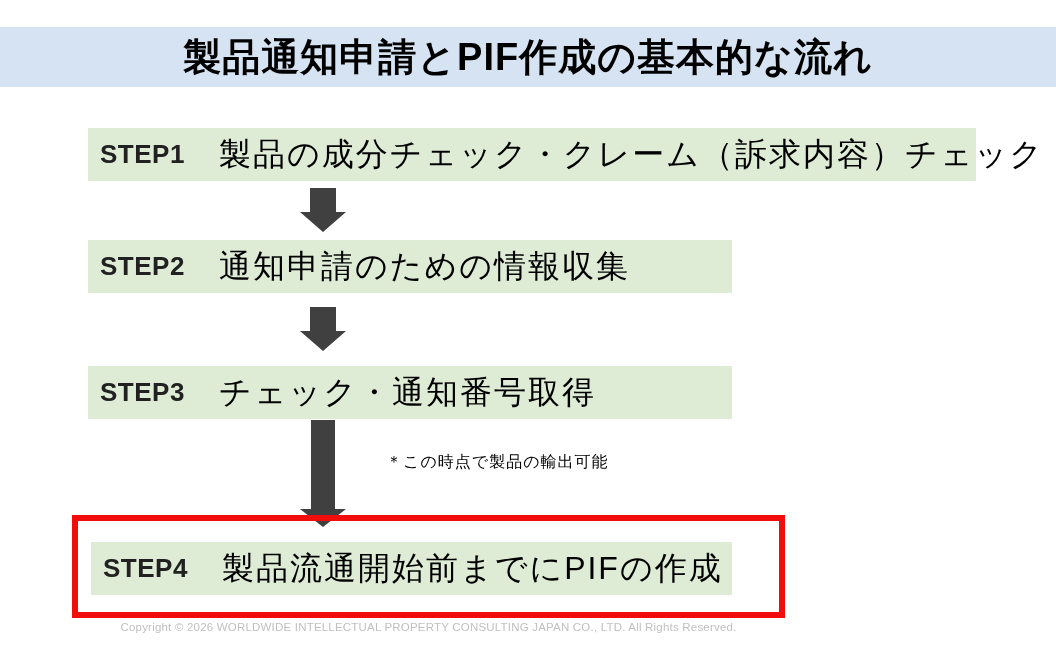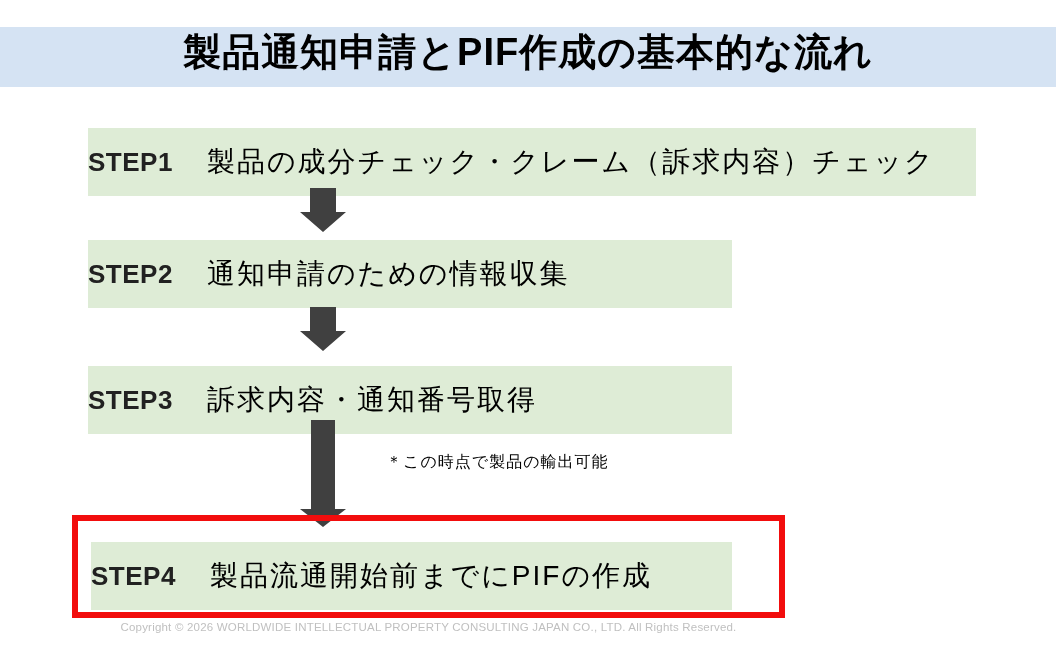--- a/index.html
+++ b/index.html
@@ -15,38 +15,39 @@
   .slide{
     position:relative;
     width:1056px;height:647px;
     background:#ffffff;
     overflow:hidden;
   }
   .title-bar{
     position:absolute;left:0;top:27px;
     width:1056px;height:60px;
     background:var(--title-bg);
-    display:flex;justify-content:center;
+    display:flex;align-items:center;justify-content:center;
   }
   .title-bar h1{
     font-size:38px;font-weight:bold;color:var(--text);
     letter-spacing:1px;white-space:nowrap;
   }
   .step-bar{
-    position:absolute;height:68px;
+    position:absolute;height:53px;
     background:var(--step-bg);
     display:flex;align-items:center;
+    padding-left:12px;
     white-space:nowrap;
   }
   .step-bar .step-label{
     font-size:26px;font-weight:bold;color:#212121;
     letter-spacing:0.5px;
   }
   .step-bar .step-desc{
-    font-size:28px;font-weight:400;color:var(--text);
+    font-size:32px;font-weight:400;color:var(--text);
     letter-spacing:2px;margin-left:34px;
   }
   .step-1{left:88px;top:128px;width:888px;}
   .step-2{left:88px;top:240px;width:644px;}
   .step-3{left:88px;top:360px;width:644px;margin-top:6px;}
   .step-4{left:91px;top:542px;width:641px;}
   .arrow{position:absolute;left:300px;}
   .arrow polygon{fill:var(--arrow);}
   .arrow-1{top:188px;}
   .arrow-2{top:307px;}
@@ -91,21 +92,21 @@
     <span class="step-label">STEP2</span>
     <span class="step-desc">通知申請のための情報収集</span>
   </div>
 
   <svg class="arrow arrow-2" width="46" height="44" viewBox="0 0 46 44">
     <polygon points="10,0 36,0 36,24 46,24 23,44 0,24 10,24"></polygon>
   </svg>
 
   <div class="step-bar step-3">
     <span class="step-label">STEP3</span>
-    <span class="step-desc">訴求内容・通知番号取得</span>
+    <span class="step-desc">チェック・通知番号取得</span>
   </div>
 
   <svg class="arrow arrow-3" width="46" height="107" viewBox="0 0 46 107">
     <polygon points="11,0 35,0 35,89 46,89 23,107 0,89 11,89"></polygon>
   </svg>
 
   <div class="note">＊この時点で製品の輸出可能</div>
 
   <div class="highlight-box"></div>
 

